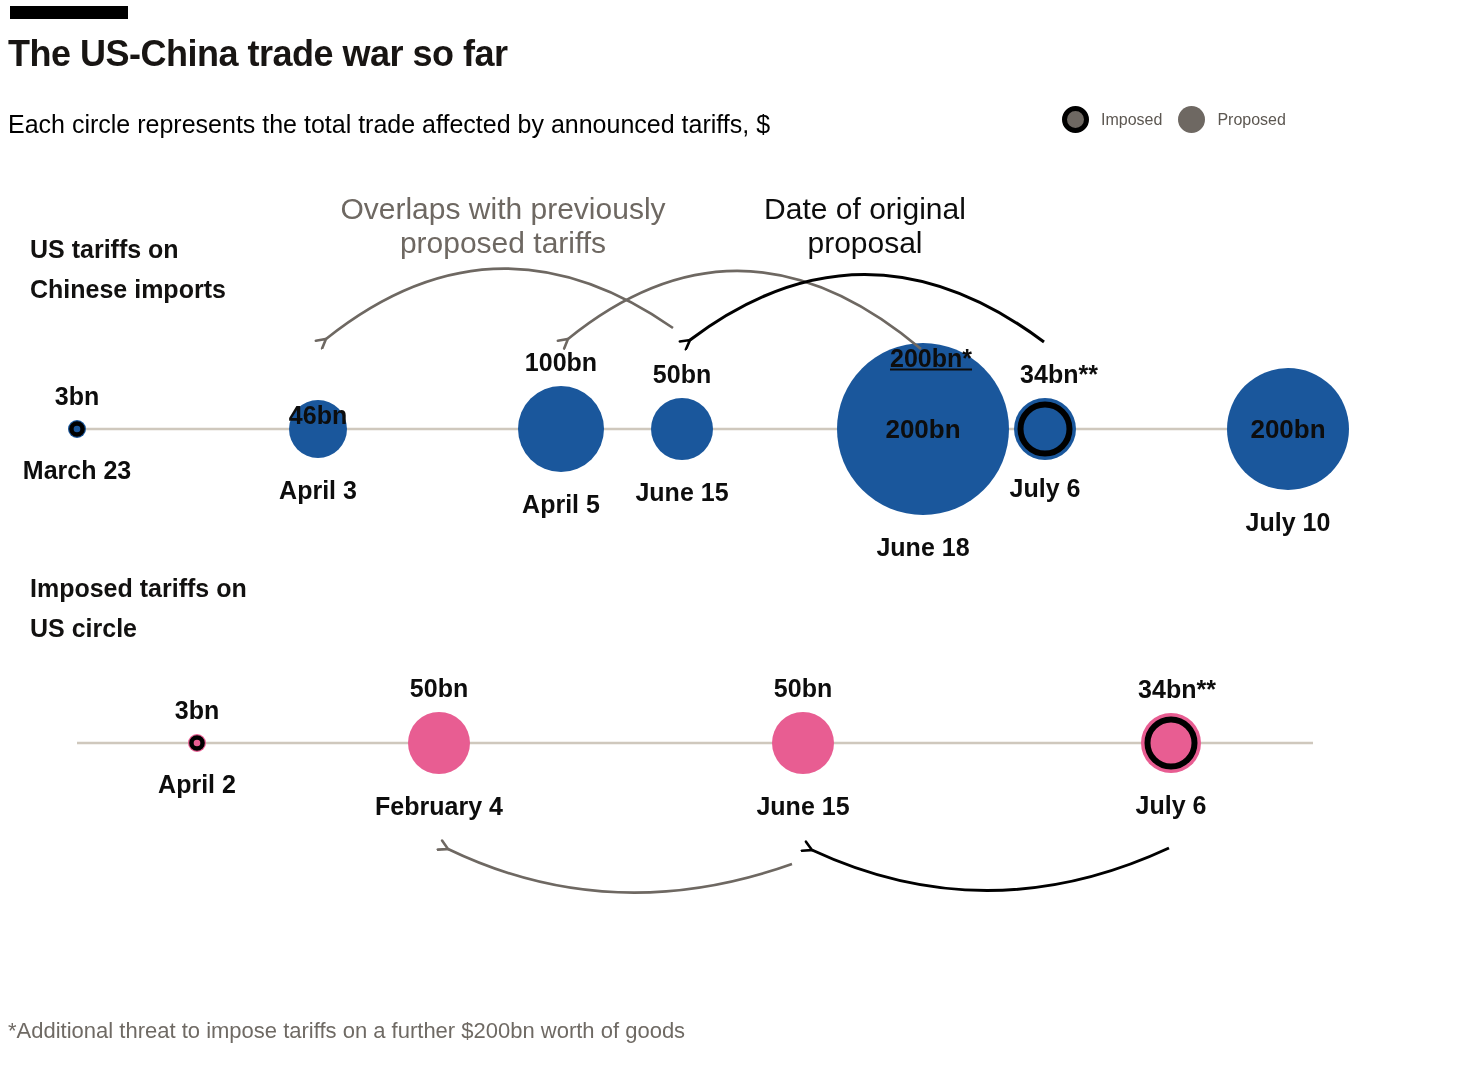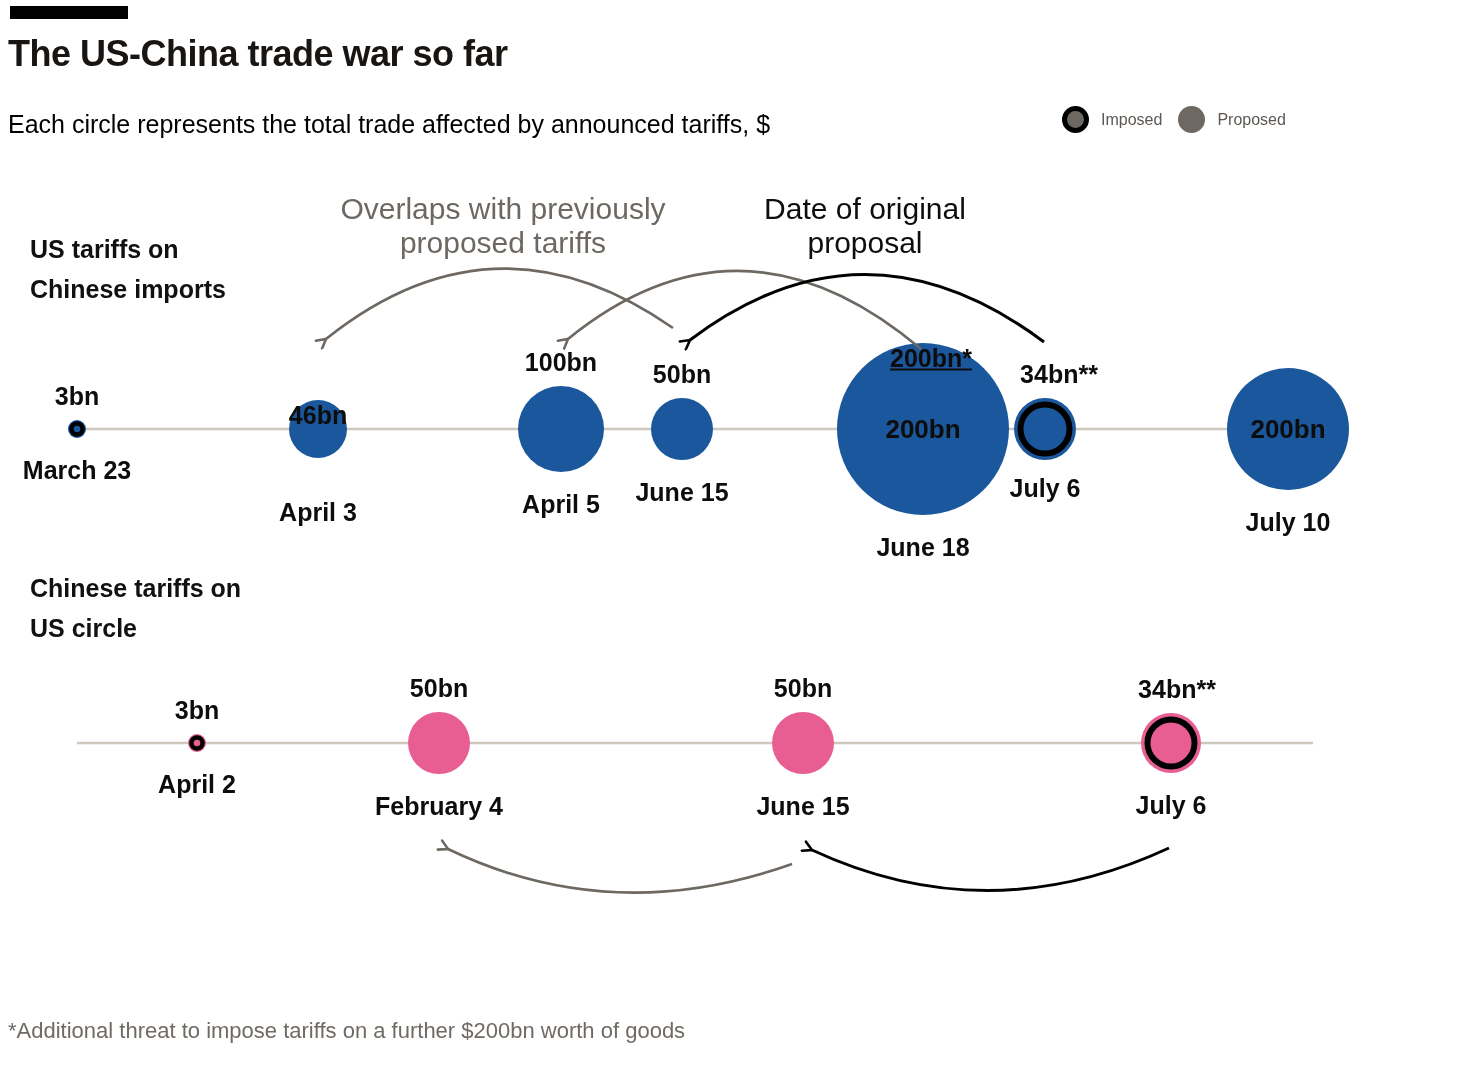--- a/index.html
+++ b/index.html
@@ -45,21 +45,21 @@
       <span class="dot proposed"></span>
       <span class="legend-label">Proposed</span>
     </div>
   </div>
 
   <div class="section-label us">
     <div>US tariffs on</div>
     <div>Chinese imports</div>
   </div>
   <div class="section-label cn">
-    <div>Chinese tariffs on</div>
+    <div>Imposed tariffs on</div>
     <div>US circle</div>
   </div>
 
   <div class="annotation overlaps">
     <div>Overlaps with previously</div>
     <div>proposed tariffs</div>
   </div>
   <div class="annotation original">
     <div>Date of original</div>
     <div>proposal</div>
@@ -94,21 +94,21 @@
       <path d="M 673 328 Q 495 204 326 339" fill="none" stroke="#6e6862" stroke-width="2.6" marker-end="url(#arrow-gray)"></path>
       <path d="M 921 349 Q 742 198 568 339" fill="none" stroke="#6e6862" stroke-width="2.6" marker-end="url(#arrow-gray)"></path>
       <path d="M 1044 342 Q 865 208 690 340" fill="none" stroke="#000000" stroke-width="3" marker-end="url(#arrow-black)"></path>
       <path d="M 792 864 Q 612 928 448 849" fill="none" stroke="#6e6862" stroke-width="2.6" marker-end="url(#arrow-gray)"></path>
       <path d="M 1169 848 Q 988 932 812 850" fill="none" stroke="#000000" stroke-width="3" marker-end="url(#arrow-black)"></path>
     </svg>
   <div id="labels">
       <div class="pt-label" style="left: 77px; top: 396px;">3bn</div>
       <div class="pt-label" style="left: 77px; top: 470px;">March 23</div>
       <div class="pt-label" style="left: 318px; top: 380px; margin-top: 35px;">46bn</div>
-      <div class="pt-label" style="left: 318px; top: 490px; margin-top: 22px;">April 3</div>
+      <div class="pt-label" style="left: 318px; top: 490px;">April 3</div>
       <div class="pt-label" style="left: 561px; top: 362px;">100bn</div>
       <div class="pt-label" style="left: 561px; top: 504px;">April 5</div>
       <div class="pt-label" style="left: 682px; top: 374px;">50bn</div>
       <div class="pt-label" style="left: 682px; top: 492px;">June 15</div>
       <div class="pt-label" style="left: 931px; top: 358px; text-decoration: underline;">200bn*</div>
       <div class="pt-label inner" style="left: 923px; top: 429px;">200bn</div>
       <div class="pt-label" style="left: 923px; top: 547px;">June 18</div>
       <div class="pt-label" style="left: 1059px; top: 374px;">34bn**</div>
       <div class="pt-label" style="left: 1045px; top: 488px;">July 6</div>
       <div class="pt-label inner" style="left: 1288px; top: 429px;">200bn</div>

